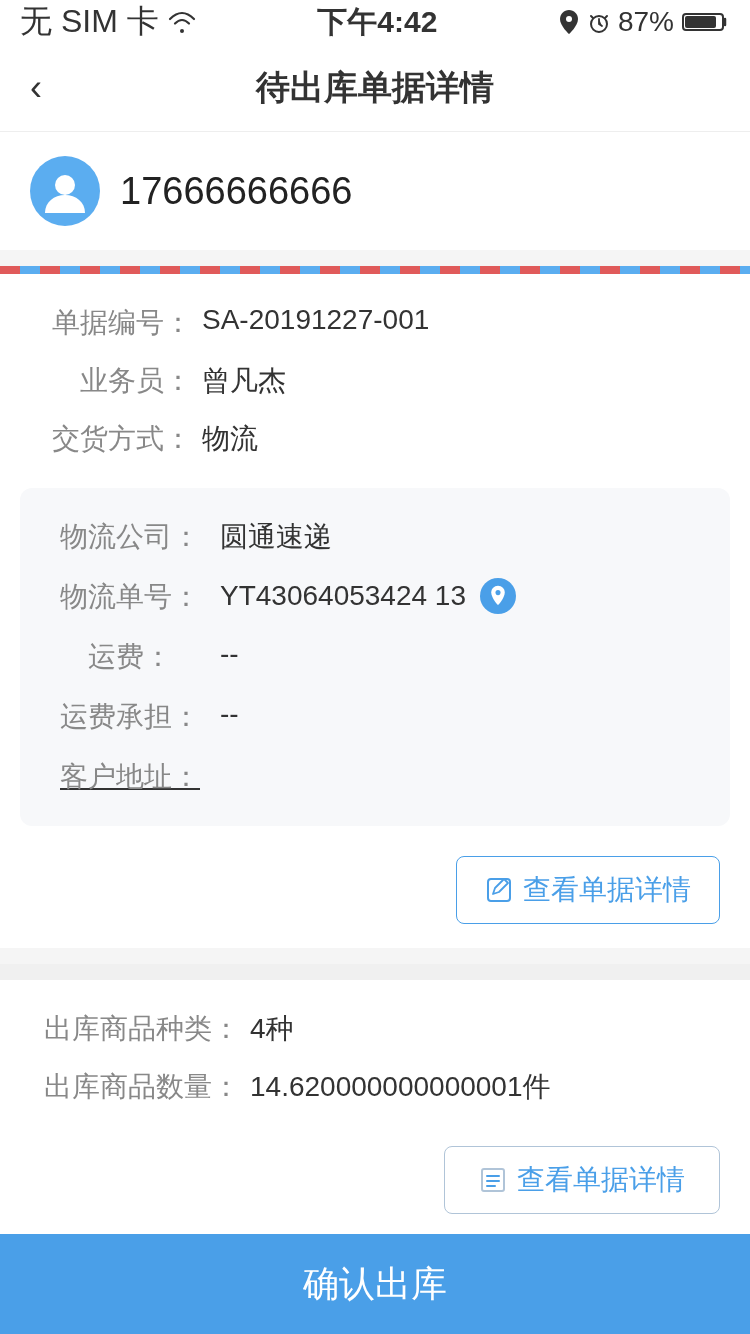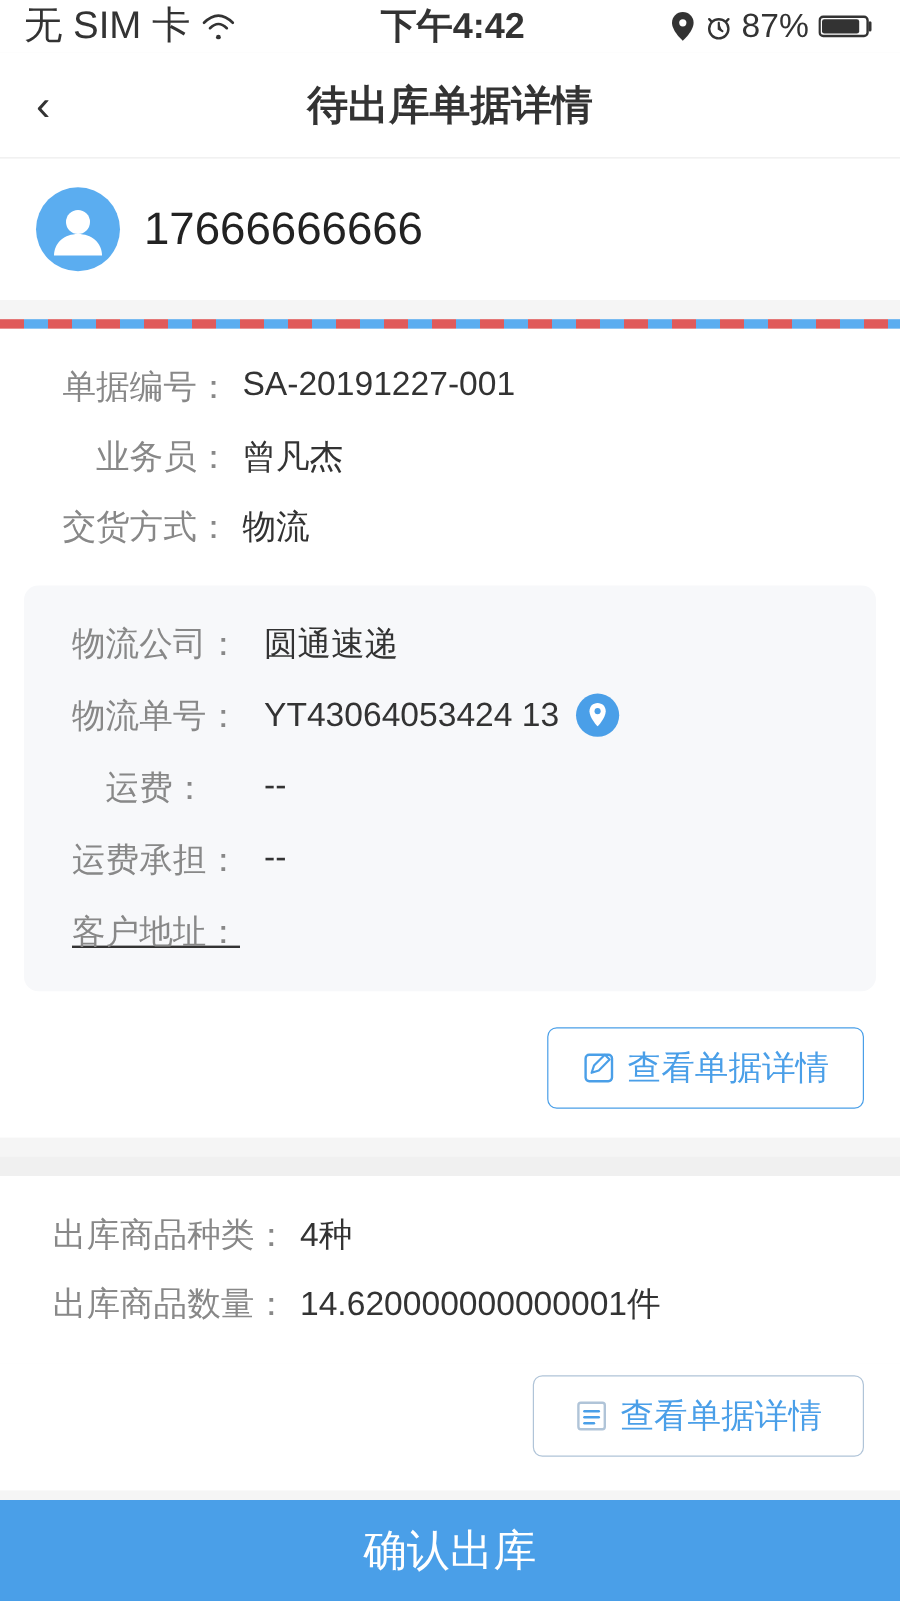--- a/index.html
+++ b/index.html
@@ -243,21 +243,21 @@
       cursor: pointer;
     }
     .btn-view svg { width: 28px; height: 28px; fill: #4a9fe8; }
 
     
     .bottom-btn {
       position: fixed;
       bottom: 0;
       left: 0;
       width: 750px;
-      height: 84px;
+      height: 100px;
       background: #4a9fe8;
       display: flex;
       align-items: center;
       justify-content: center;
       font-size: 36px;
       color: white;
       font-weight: 500;
       cursor: pointer;
       z-index: 100;
     }

